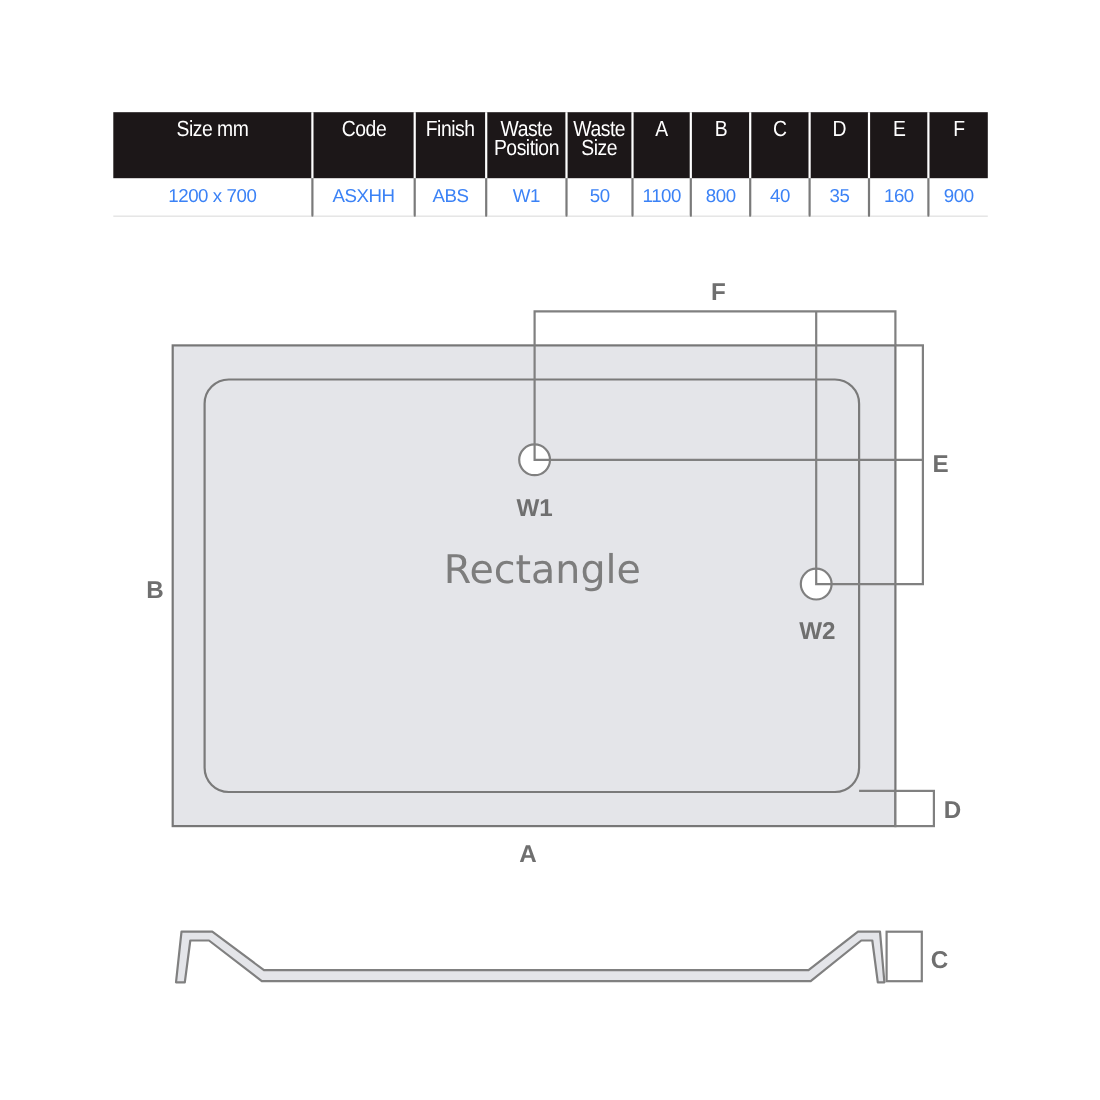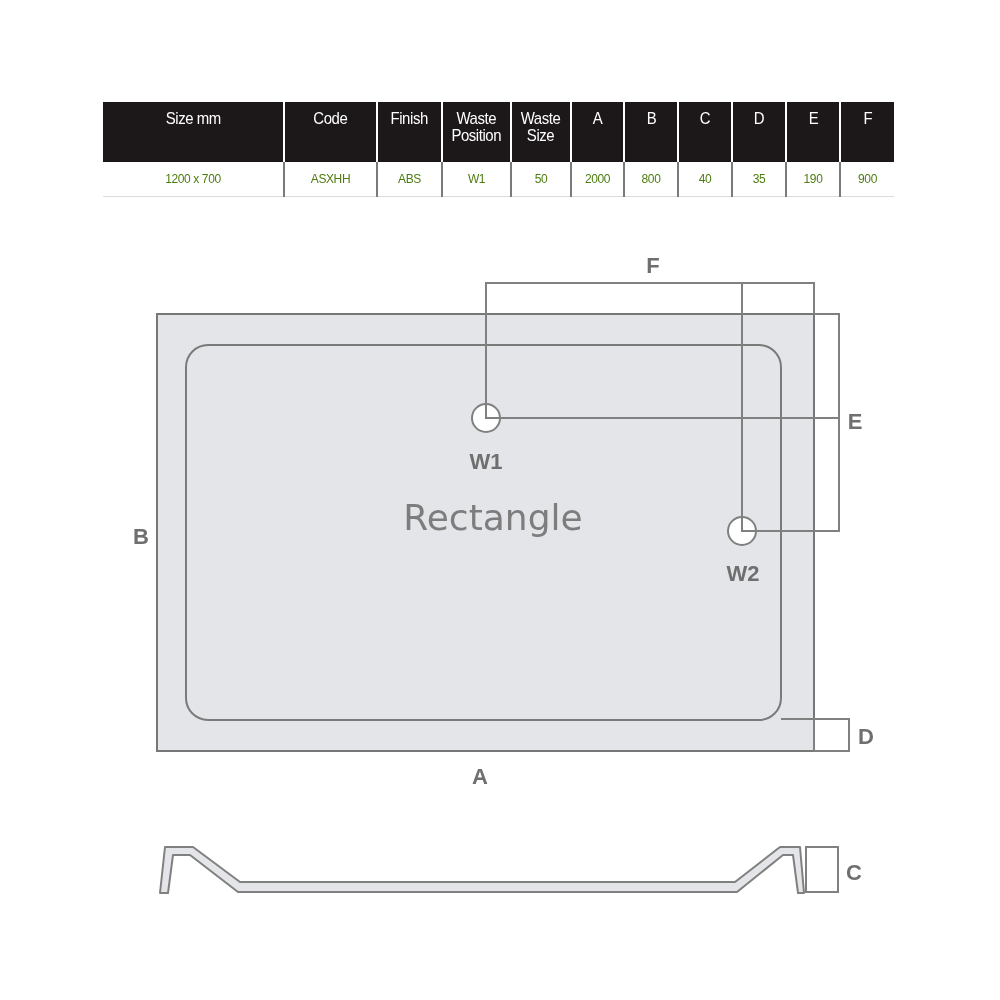--- a/index.html
+++ b/index.html
@@ -1,20 +1,20 @@
 <!DOCTYPE html>
 <html><head>
   <meta charset="utf-8">
   <style>
     html, body { margin:0; padding:0; background:#ffffff; }
     body { width:1000px; height:1000px; position:relative; overflow:hidden; font-family:"Liberation Sans", sans-serif; }
     .spec-table { position:absolute; left:103px; top:102px; border-collapse:collapse; table-layout:fixed; }
-    .spec-table th { background:#1c1718; color:#ffffff; font-weight:normal; font-size:17px; line-height:17px; height:52px; vertical-align:top; padding:8px 2px 0 2px; text-align:center; border-left:2px solid #ffffff; letter-spacing:-0.5px; transform-origin:center; }
+    .spec-table th { background:#1c1718; color:#ffffff; font-weight:normal; font-size:20px; line-height:17px; height:52px; vertical-align:top; padding:8px 2px 0 2px; text-align:center; border-left:2px solid #ffffff; letter-spacing:-0.5px; transform-origin:center; }
     .spec-table th:first-child { border-left:none; }
-    .spec-table td { color:#4d7c0f; font-size:12px; height:34px; text-align:center; border-left:2px solid #7a7a7a; border-bottom:1px solid #dcdcdc; letter-spacing:-0.4px; padding:0 2px; }
+    .spec-table td { color:#3b82f6; font-size:17px; height:34px; text-align:center; border-left:2px solid #7a7a7a; border-bottom:1px solid #dcdcdc; letter-spacing:-0.4px; padding:0 2px; }
     .spec-table td:first-child { border-left:none; }
     .hdr-text { display:inline-block; transform:scaleX(0.88); }
     svg.diagram { position:absolute; left:0; top:0; }
     .lbl { font-family:"Liberation Sans", sans-serif; font-weight:bold; fill:#6f6f6f; font-size:22px; }
     .title-lbl { font-family:"DejaVu Sans", sans-serif; fill:#7d7d7d; font-size:36px; }
   </style>
 </head>
 <body>
 
 <table class="spec-table">
@@ -46,25 +46,25 @@
       <th><span class="hdr-text">F</span></th>
     </tr>
   </thead>
   <tbody>
     <tr>
       <td>1200 x 700</td>
       <td>ASXHH</td>
       <td>ABS</td>
       <td>W1</td>
       <td>50</td>
-      <td>2000</td>
+      <td>1100</td>
       <td>800</td>
       <td>40</td>
       <td>35</td>
-      <td>190</td>
+      <td>160</td>
       <td>900</td>
     </tr>
   </tbody>
 </table>
 
 <svg class="diagram" width="1000" height="1000" viewBox="0 0 1000 1000">
 
   <rect x="157" y="314" width="657" height="437" fill="#e4e5e9" stroke="#777777" stroke-width="2"></rect>
 
   <rect x="186" y="345" width="595" height="375" rx="22" ry="22" fill="#e4e5e9" stroke="#7a7a7a" stroke-width="2"></rect>

